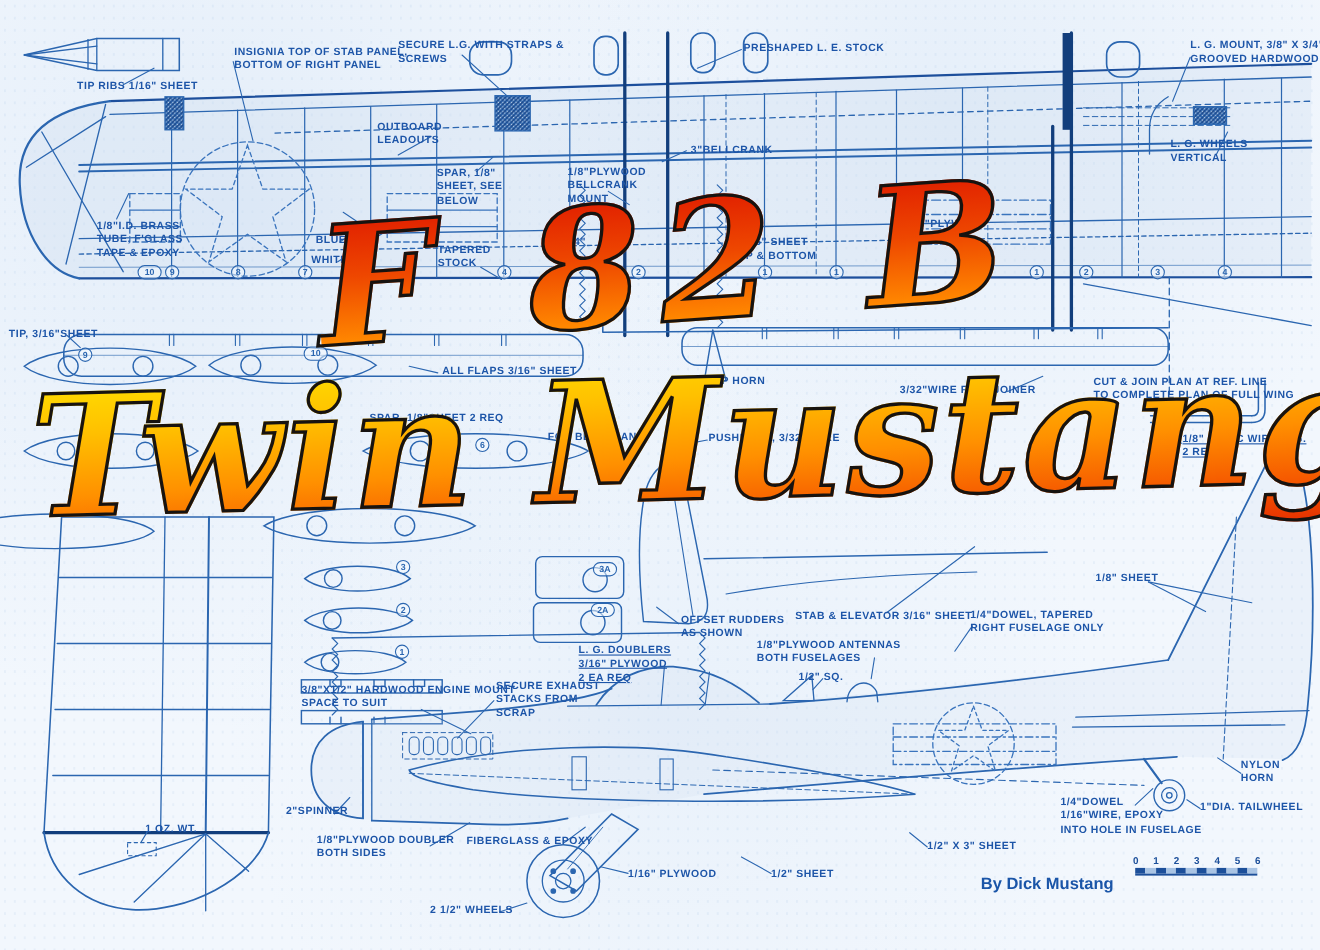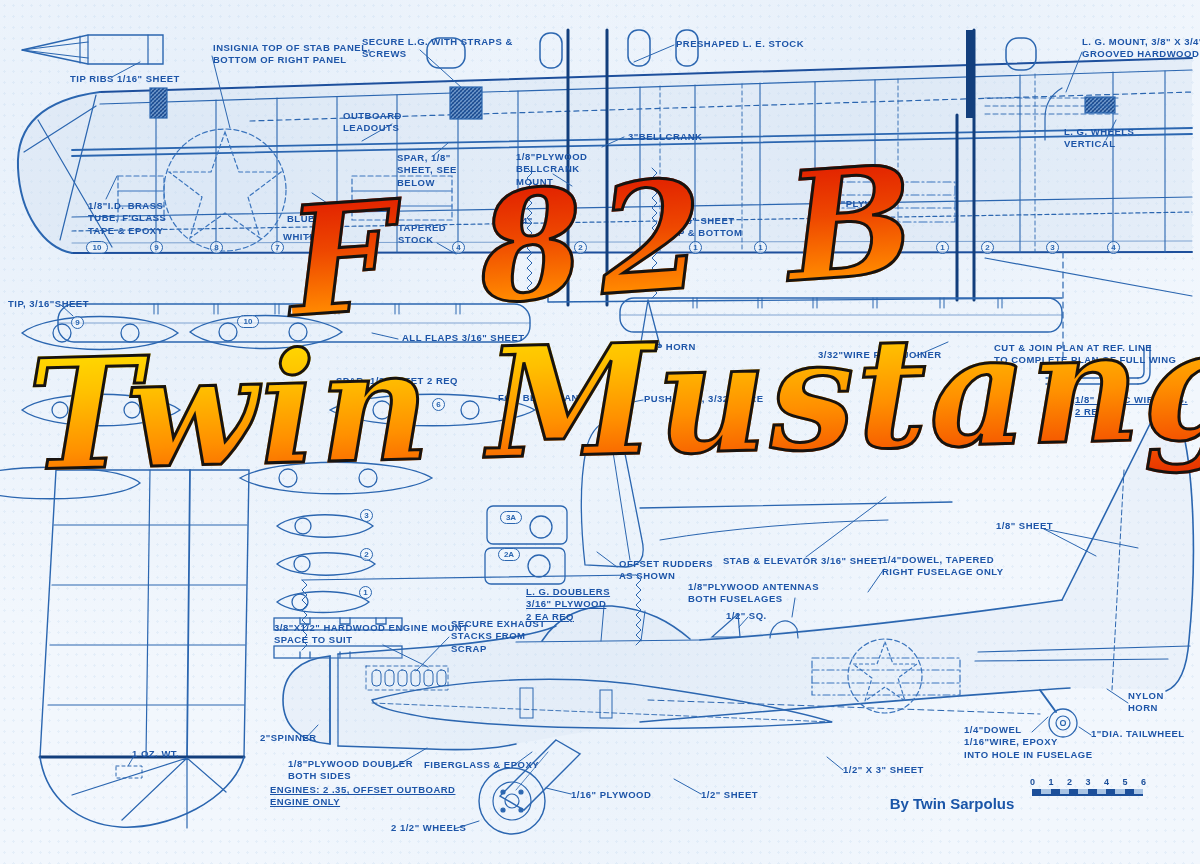--- a/index.html
+++ b/index.html
@@ -21,21 +21,21 @@
     position:absolute;font:bold 9.5px "Liberation Sans",sans-serif;color:#1d55a8;
     letter-spacing:.5px;line-height:1.3;white-space:pre;
   }
   .ann.u{text-decoration:underline;}
   .ann.c{text-align:center;}
   .badge{
     position:absolute;width:13px;height:13px;border:1.3px solid #2b66b0;border-radius:50%;
     color:#2b66b0;font:bold 8px/12px "Liberation Sans",sans-serif;text-align:center;
     background:rgba(244,249,255,.55);box-sizing:border-box;
   }
-  .badge.oval{width:22px;border-radius:7px;}
+  .badge.oval{width:22px;border-radius:7px;margin-left:39px;}
   .brush{
     position:absolute;z-index:5;white-space:nowrap;
     font-family:"DejaVu Serif",serif;font-style:italic;font-weight:bold;
     -webkit-text-stroke:3px #171310;color:#ff7300;
   }
   @supports (-webkit-background-clip: text){
     .brush{-webkit-background-clip:text;background-clip:text;-webkit-text-fill-color:transparent;}
   }
   #title-f{left:288px;top:152px;font-size:150px;letter-spacing:16px;transform:rotate(-4deg);
     background-image:linear-gradient(180deg,#dd1400 5%,#ee4700 45%,#ff8600 78%,#ffb000 100%);}
@@ -382,22 +382,20 @@
       <div class="ann" style="left: 726px; top: 610px;">1/2" SQ.</div>
       <div class="ann" style="left: 274px; top: 622px;">3/8"X1/2" HARDWOOD ENGINE MOUNT
 SPACE TO SUIT</div>
       <div class="ann" style="left: 451px; top: 618px;">SECURE EXHAUST
 STACKS FROM
 SCRAP</div>
       <div class="ann" style="left: 260px; top: 732px;">2"SPINNER</div>
       <div class="ann" style="left: 132px; top: 748px;">1 OZ. WT.</div>
       <div class="ann" style="left: 288px; top: 758px;">1/8"PLYWOOD DOUBLER
 BOTH SIDES</div>
-      <div class="ann u" style="left: 270px; top: 784px;">ENGINES: 2 .35, OFFSET OUTBOARD
-ENGINE ONLY</div>
       <div class="ann" style="left: 424px; top: 759px;">FIBERGLASS &amp; EPOXY</div>
       <div class="ann" style="left: 571px; top: 789px;">1/16" PLYWOOD</div>
       <div class="ann" style="left: 701px; top: 789px;">1/2" SHEET</div>
       <div class="ann" style="left: 391px; top: 822px;">2 1/2" WHEELS</div>
       <div class="ann" style="left: 1128px; top: 690px;">NYLON
 HORN</div>
       <div class="ann" style="left: 964px; top: 724px;">1/4"DOWEL
 1/16"WIRE, EPOXY
 INTO HOLE IN FUSELAGE</div>
       <div class="ann" style="left: 1091px; top: 728px;">1"DIA. TAILWHEEL</div>
@@ -425,21 +423,21 @@
       <div class="badge" style="left: 360px; top: 548px;">2</div>
       <div class="badge" style="left: 359px; top: 586px;">1</div>
       <div class="badge oval" style="left: 500px; top: 511px;">3A</div>
       <div class="badge oval" style="left: 498px; top: 548px;">2A</div>
     </div>
 
   <div id="title-f" class="brush">F 82 B</div>
   <div id="title-twin" class="brush">Twin Mustang</div>
 
   <div id="title-block">
-    <div class="tb-by">By Twin Sarpolus</div>
+    <div class="tb-by">By Dick Mustang</div>
   </div>
 
   <div id="scale-ruler">
     <div id="ruler-numbers">
         <span style="left: -2px;">0</span>
         <span style="left: 16.5px;">1</span>
         <span style="left: 35px;">2</span>
         <span style="left: 53.5px;">3</span>
         <span style="left: 72px;">4</span>
         <span style="left: 90.5px;">5</span>

